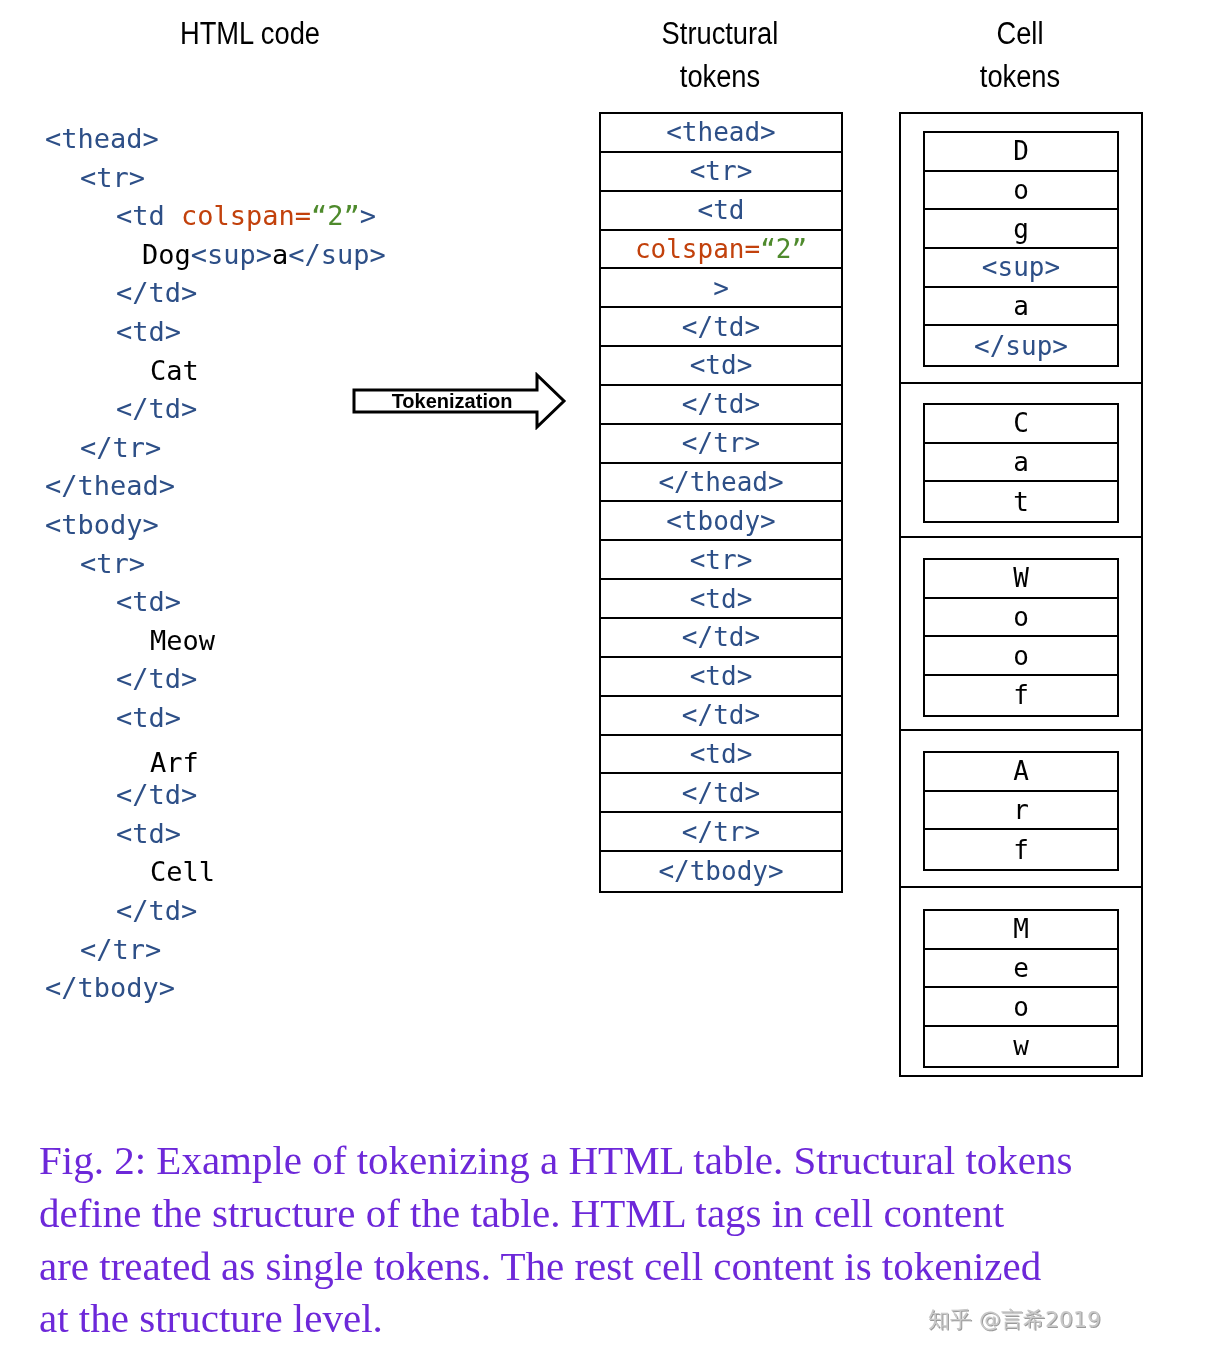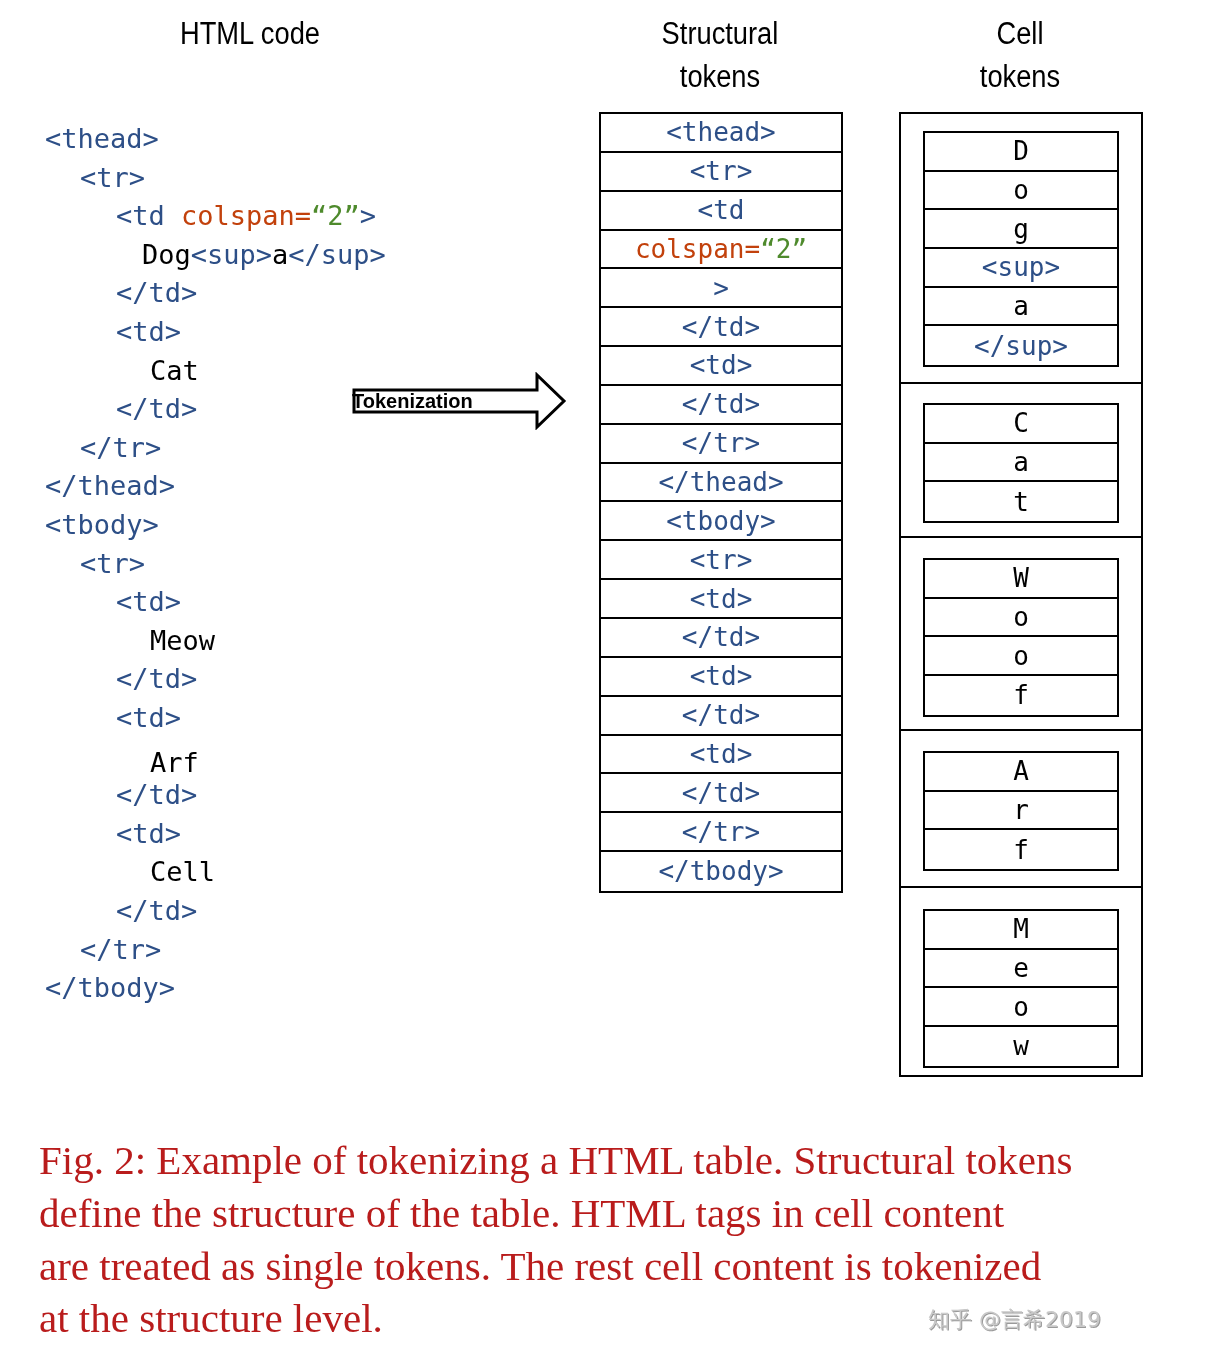--- a/index.html
+++ b/index.html
@@ -13,22 +13,22 @@
   .struct-box { position:absolute; left:599px; top:112px; width:244px; border:2px solid #000; box-sizing:border-box; }
   .struct-row { height:38.85px; border-bottom:2px solid #000; box-sizing:border-box; display:flex; align-items:center; justify-content:center; font-family:"DejaVu Sans Mono", monospace; font-size:26px; color:#2d4f87; white-space:pre; }
   .struct-row:last-child { border-bottom:none; }
   .cell-outer { position:absolute; left:899px; top:112px; width:244px; height:965px; border:2px solid #000; box-sizing:border-box; }
   .cell-sep { position:absolute; left:0; width:100%; height:0; border-top:2px solid #000; }
   .cell-inner { position:absolute; left:22px; width:196px; border:2px solid #000; box-sizing:border-box; }
   .cell-row { height:38.7px; border-bottom:2px solid #000; box-sizing:border-box; display:flex; align-items:center; justify-content:center; font-family:"DejaVu Sans Mono", monospace; font-size:26px; color:#000; white-space:pre; }
   .cell-row:last-child { border-bottom:none; }
   .cell-row.tagtok { color:#2d4f87; }
   .arrow { position:absolute; left:352px; top:372px; width:216px; height:58px; }
-  .arrow-label { position:absolute; left:352px; top:388px; width:200px; font-family:"Liberation Sans", sans-serif; font-weight:bold; font-size:20px; line-height:26px; color:#000; }
-  .caption { position:absolute; left:39px; width:1110px; font-family:"Liberation Serif", serif; font-size:41px; line-height:52.5px; color:#b91c1c; text-align:justify; text-align-last:left; }
+  .arrow-label { position:absolute; left:352px; top:388px; width:200px; text-align:center; font-family:"Liberation Sans", sans-serif; font-weight:bold; font-size:20px; line-height:26px; color:#000; }
+  .caption { position:absolute; left:39px; width:1110px; font-family:"Liberation Serif", serif; font-size:41px; line-height:52.5px; color:#6d28d9; text-align:justify; text-align-last:left; }
   .watermark { position:absolute; left:928px; top:1298px; font-family:"DejaVu Sans", sans-serif; font-size:22px; line-height:44px; color:#c8c8c8; text-shadow:1px 1px 0 #9a9a9a; white-space:nowrap; }
 </style>
 </head>
 <body>
 
 <div class="heading" style="left:150px; top:12px; width:200px;">HTML code</div>
 <div class="heading" style="left:620px; top:12px; width:200px;">
   <div>Structural</div>
   <div>tokens</div>
 </div>

